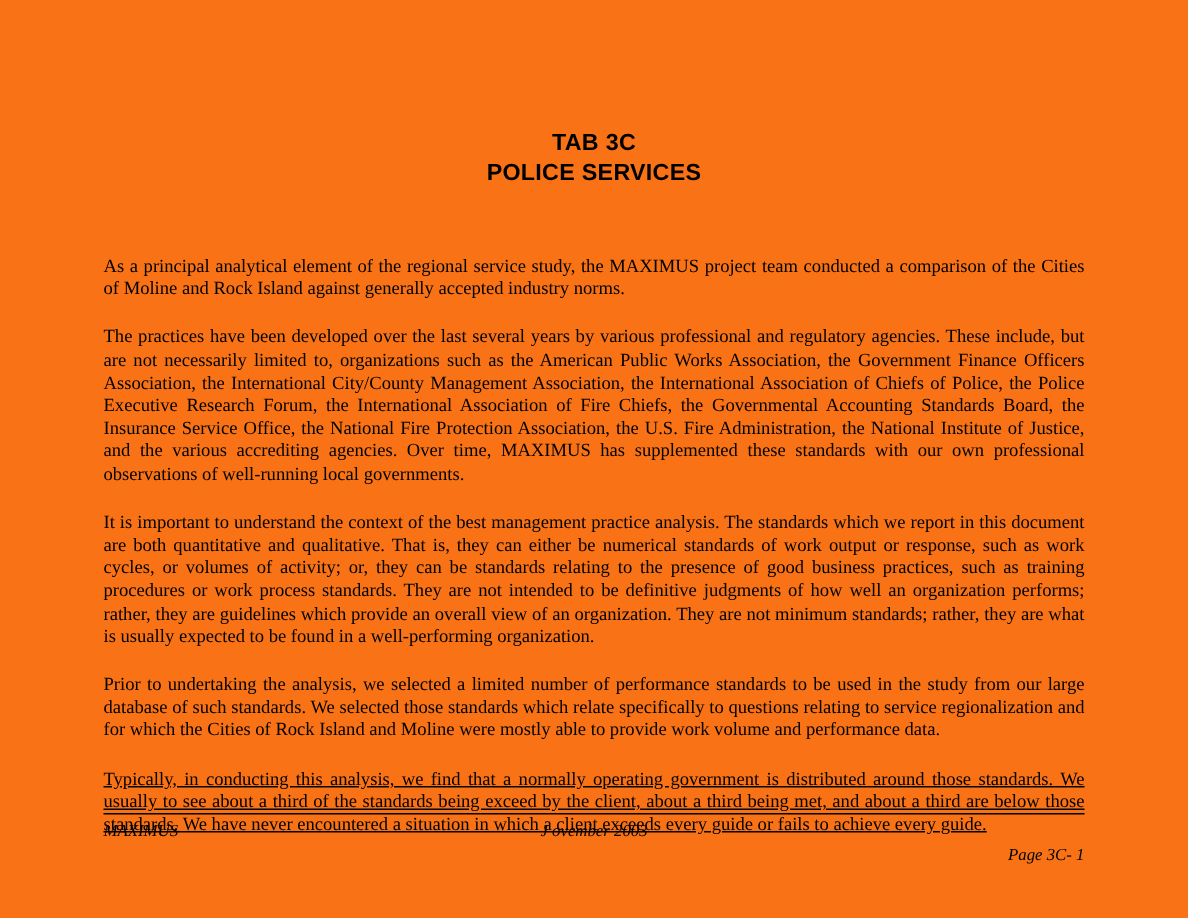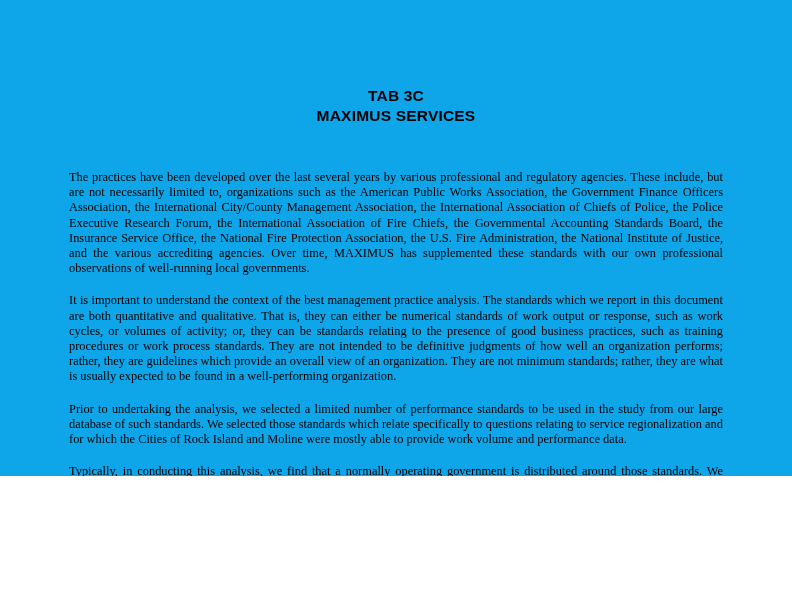--- a/index.html
+++ b/index.html
@@ -5,22 +5,22 @@
 <style>
   html, body {
     margin: 0;
     padding: 0;
     background: #ffffff;
   }
 
   .page {
     position: relative;
     width: 792px;
-    height: 476px;
-    background: #0ea5e9;
+    height: 612px;
+    background: #f97316;
     font-family: "Liberation Serif", "DejaVu Serif", serif;
     color: #000000;
     overflow: hidden;
     box-sizing: border-box;
   }
 
   
   .doc-heading {
     position: absolute;
     left: 0;
@@ -100,24 +100,25 @@
     top: 16px;
   }
 </style>
 </head>
 <body>
 
 <div class="page">
 
   <div class="doc-heading">
     <span class="hline">TAB 3C</span>
-    <span class="hline">MAXIMUS SERVICES</span>
+    <span class="hline">POLICE SERVICES</span>
   </div>
 
   <div class="body-area">
+    <p class="para">As a principal analytical element of the regional service study, the MAXIMUS project team conducted a comparison of the Cities of Moline and Rock Island against generally accepted industry norms.</p>
     <p class="para">The practices have been developed over the last several years by various professional and regulatory agencies.  These include, but are not necessarily limited to, organizations such as the American Public Works Association, the Government Finance Officers Association, the International City/County Management Association, the International Association of Chiefs of Police, the Police Executive Research Forum, the International Association of Fire Chiefs, the Governmental Accounting Standards Board, the Insurance Service Office, the National Fire Protection Association, the U.S. Fire Administration, the National Institute of Justice, and the various accrediting agencies.  Over time, MAXIMUS has supplemented these standards with our own professional observations of well-running local governments.</p>
     <p class="para">It is important to understand the context of the best management practice analysis.  The standards which we report in this document are both quantitative and qualitative.  That is, they can either be numerical standards of work output or response, such as work cycles, or volumes of activity; or, they can be standards relating to the presence of good business practices, such as training procedures or work process standards.  They are not intended to be definitive judgments of how well an organization performs; rather, they are guidelines which provide an overall view of an organization.  They are not minimum standards; rather, they are what is usually expected to be found in a well-performing organization.</p>
     <p class="para">Prior to undertaking the analysis, we selected a limited number of performance standards to be used in the study from our large database of such standards.  We selected those standards which relate specifically to questions relating to service regionalization and for which the Cities of Rock Island and Moline were mostly able to provide work volume and performance data.</p>
     <p class="para">Typically, in conducting this analysis, we find that a normally operating government is distributed around those standards.  We usually to see about a third of the standards being exceed by the client, about a third being met, and about a third are below those standards.  We have never encountered a situation in which a client exceeds every guide or fails to achieve every guide.</p>
   </div>
 
   <div class="footer">
     <div class="footer-rule"></div>
     <div class="footer-row">
       <span class="footer-left">MAXIMUS</span>

